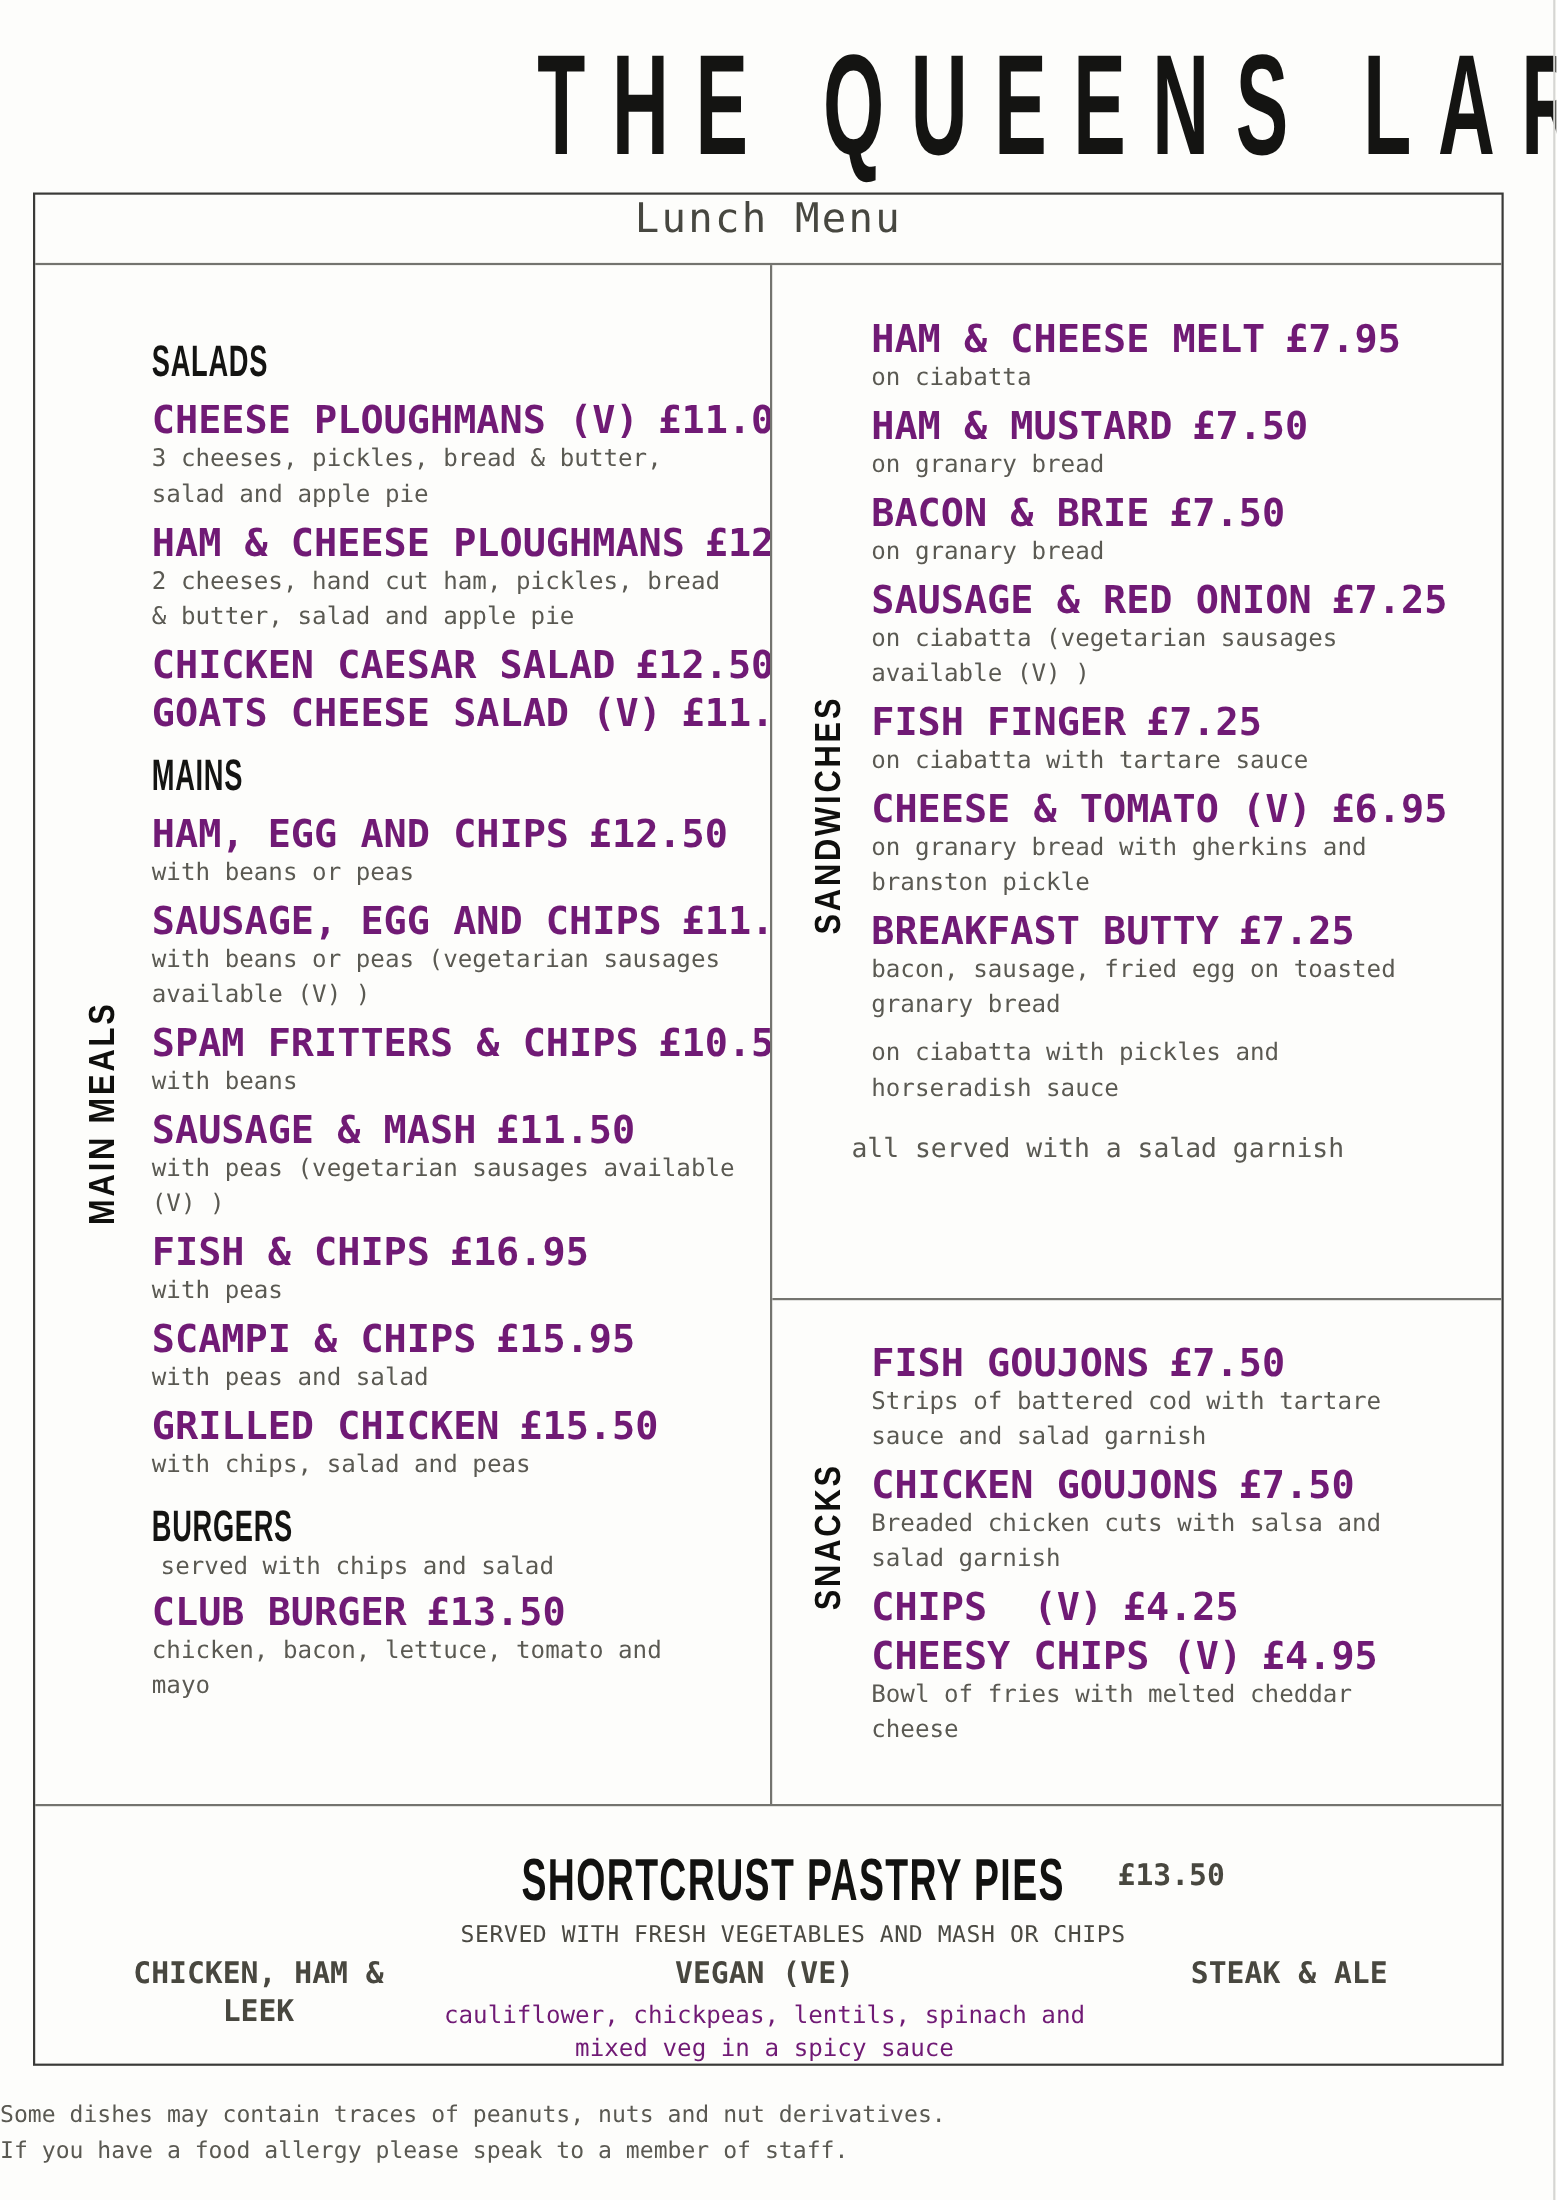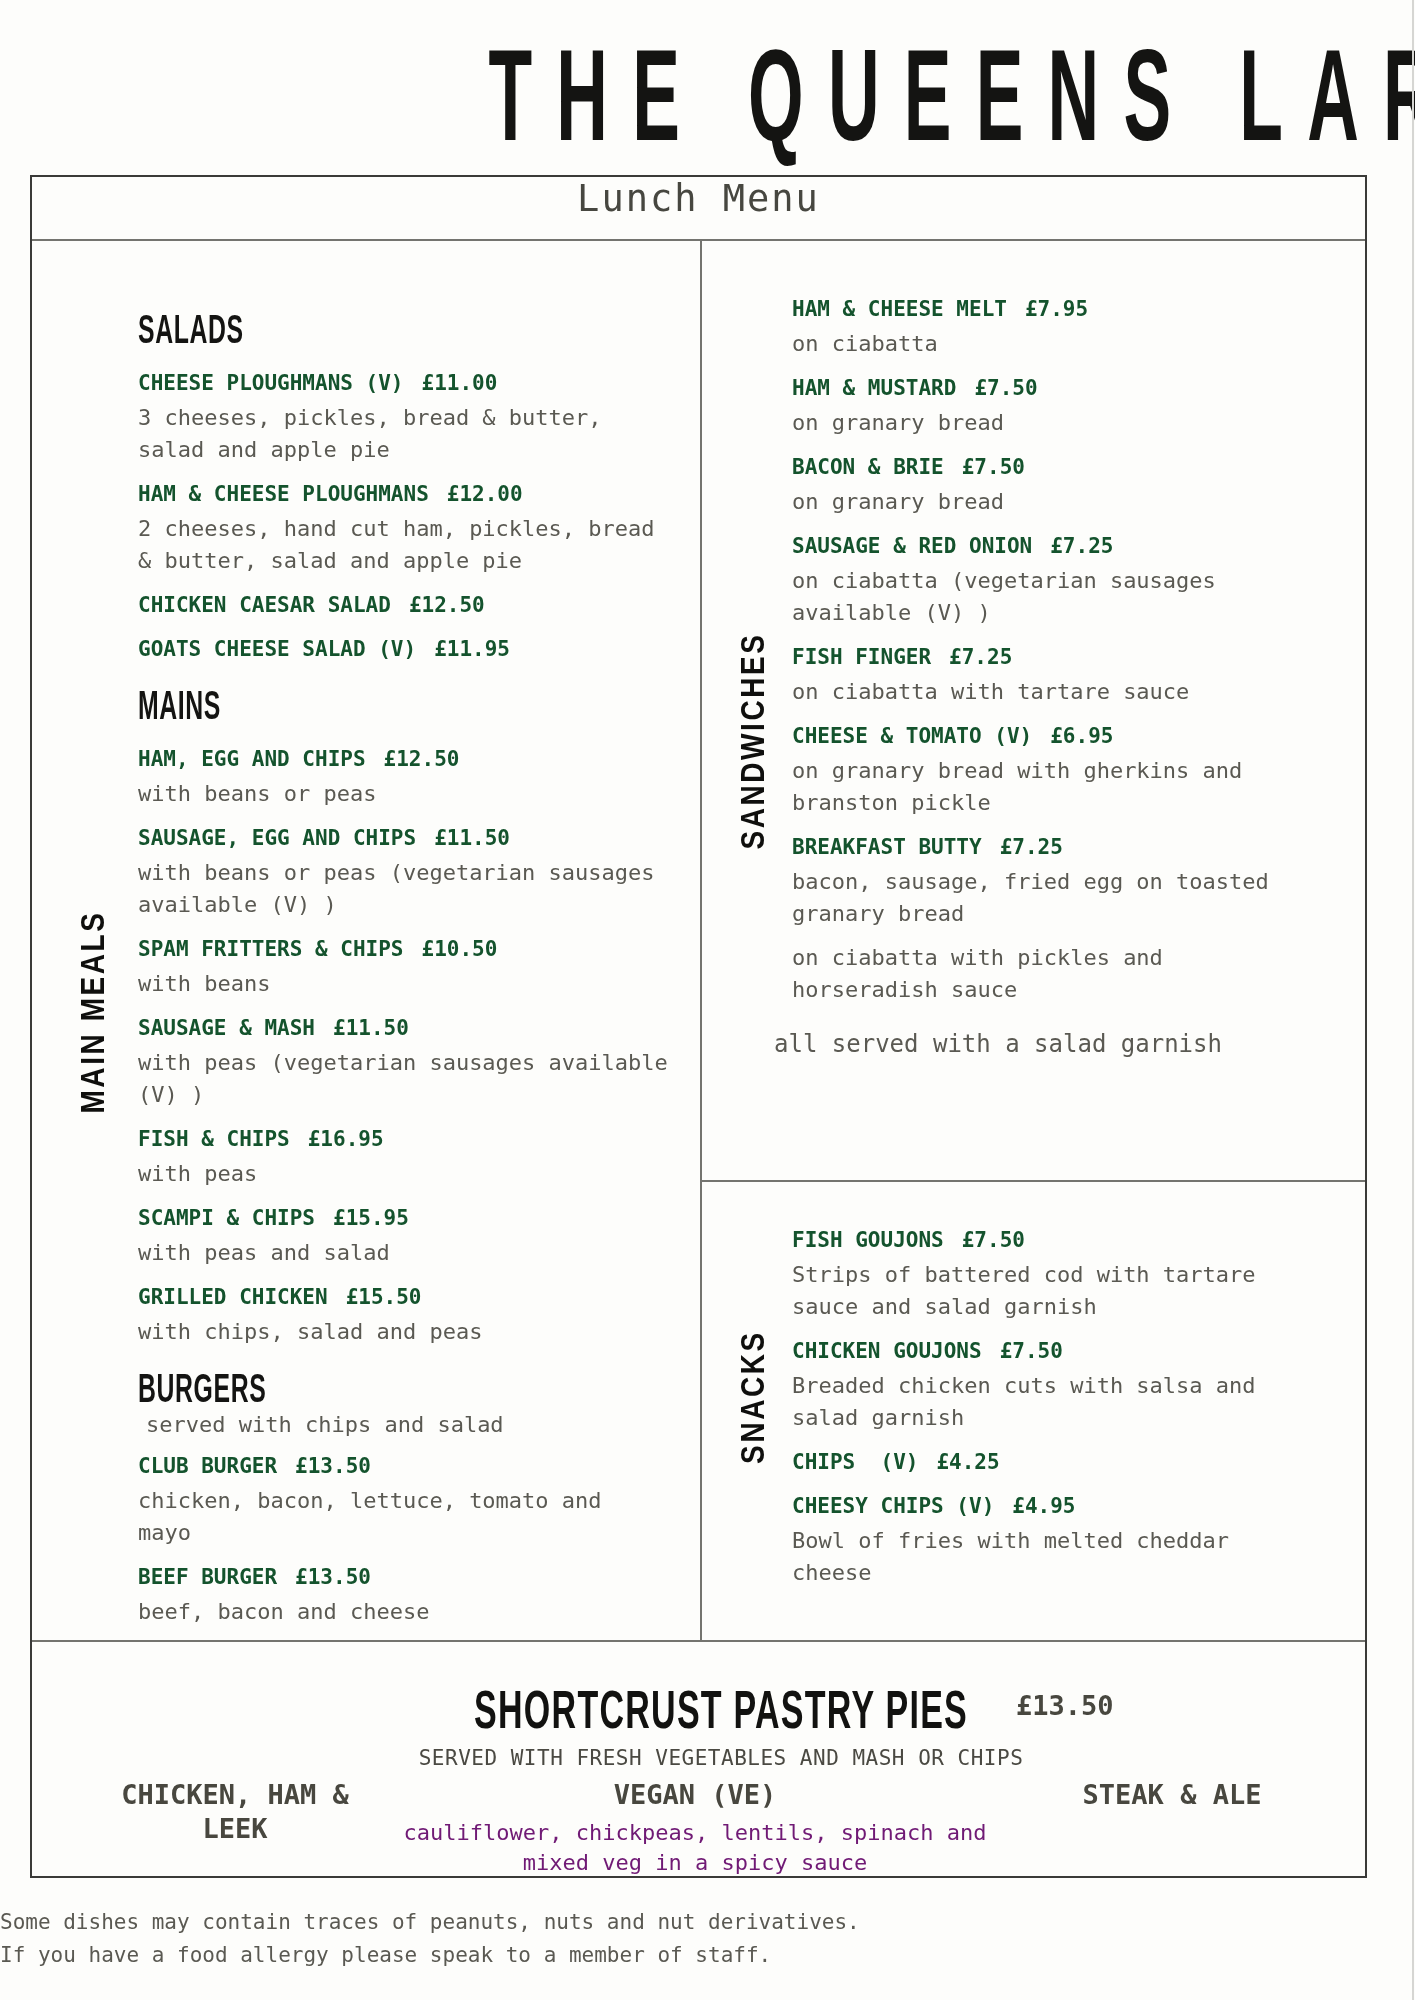--- a/index.html
+++ b/index.html
@@ -31,21 +31,21 @@
 
   
   .sec-heading{font-family:"Liberation Sans",sans-serif;font-weight:bold;font-size:40px;
         line-height:40px;color:#141412;letter-spacing:1px;white-space:nowrap;
         transform:scaleX(0.62);transform-origin:0 50%;margin-bottom:18px;}
   .sec-gap{margin-top:20px;}
   .sec-heading.tight{margin-bottom:4px;}
 
   
   .item{margin-bottom:12px;}
-  .item-line{font-weight:bold;font-size:21px;line-height:32px;color:#14532d;white-space:pre;}
+  .item-line{font-weight:bold;font-size:35px;line-height:32px;color:#701a75;white-space:pre;}
   .item-price{margin-left:18px;}
   .item-desc{font-size:22px;line-height:32px;color:#5a5952;white-space:pre-line;margin-top:3px;}
   .item-desc:empty{display:none;}
 
   .burgers-note{font-size:22px;line-height:26px;color:#5a5952;margin:0 0 12px 8px;}
   .sandwich-foot{font-size:24px;color:#5a5952;margin:24px 0 0 -18px;}
 
   
   .v-label{position:absolute;font-family:"Liberation Sans",sans-serif;font-weight:bold;
         font-size:33px;letter-spacing:3px;color:#0f0f0d;white-space:nowrap;
@@ -152,24 +152,20 @@
         </div>
 
         <div class="sec-heading sec-gap tight">BURGERS</div>
         <div class="burgers-note">served with chips and salad</div>
 
         <div class="item">
           <div class="item-line"><span>CLUB BURGER</span><span class="item-price">£13.50</span></div>
           <div class="item-desc">chicken, bacon, lettuce, tomato and
 mayo</div>
         </div>
-        <div class="item">
-          <div class="item-line"><span>BEEF BURGER</span><span class="item-price">£13.50</span></div>
-          <div class="item-desc">beef, bacon and cheese</div>
-        </div>
 
       </div>
 
       <div class="col-right">
 
         <div class="sandwiches">
           <div class="v-label v-sandwiches">SANDWICHES</div>
 
           <div class="item">
             <div class="item-line"><span>HAM &amp; CHEESE MELT</span><span class="item-price">£7.95</span></div>

